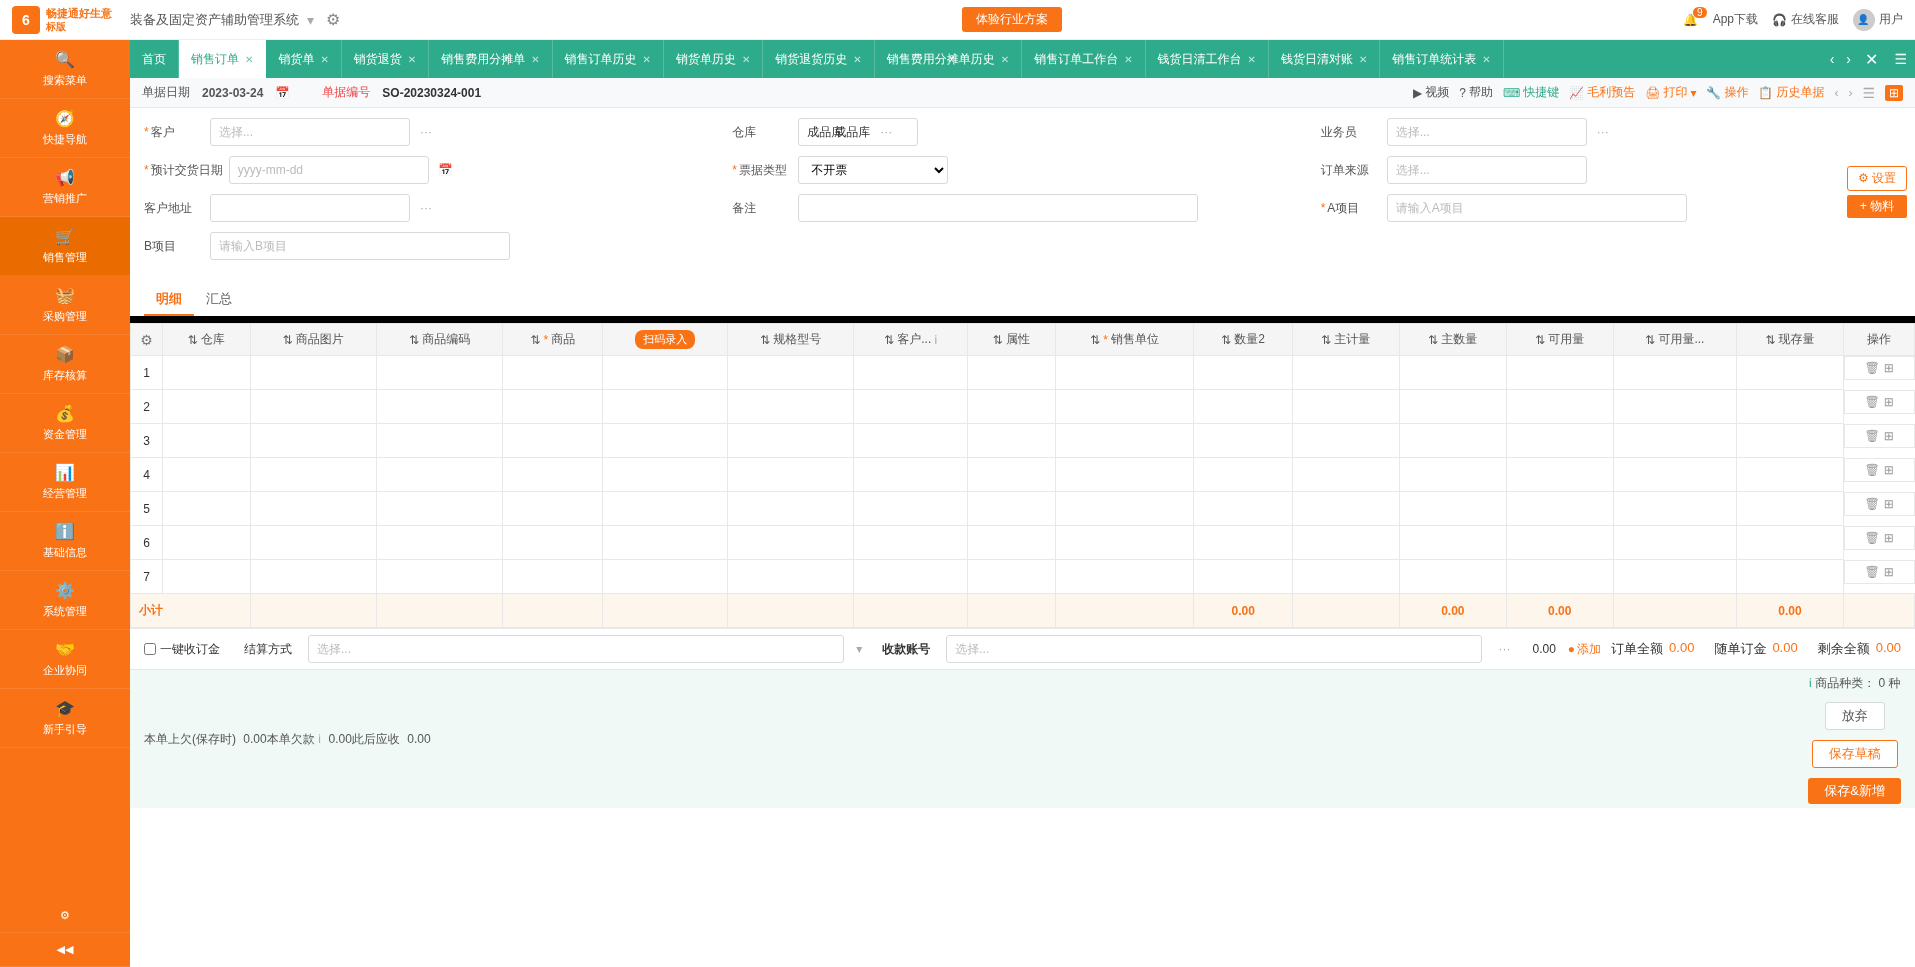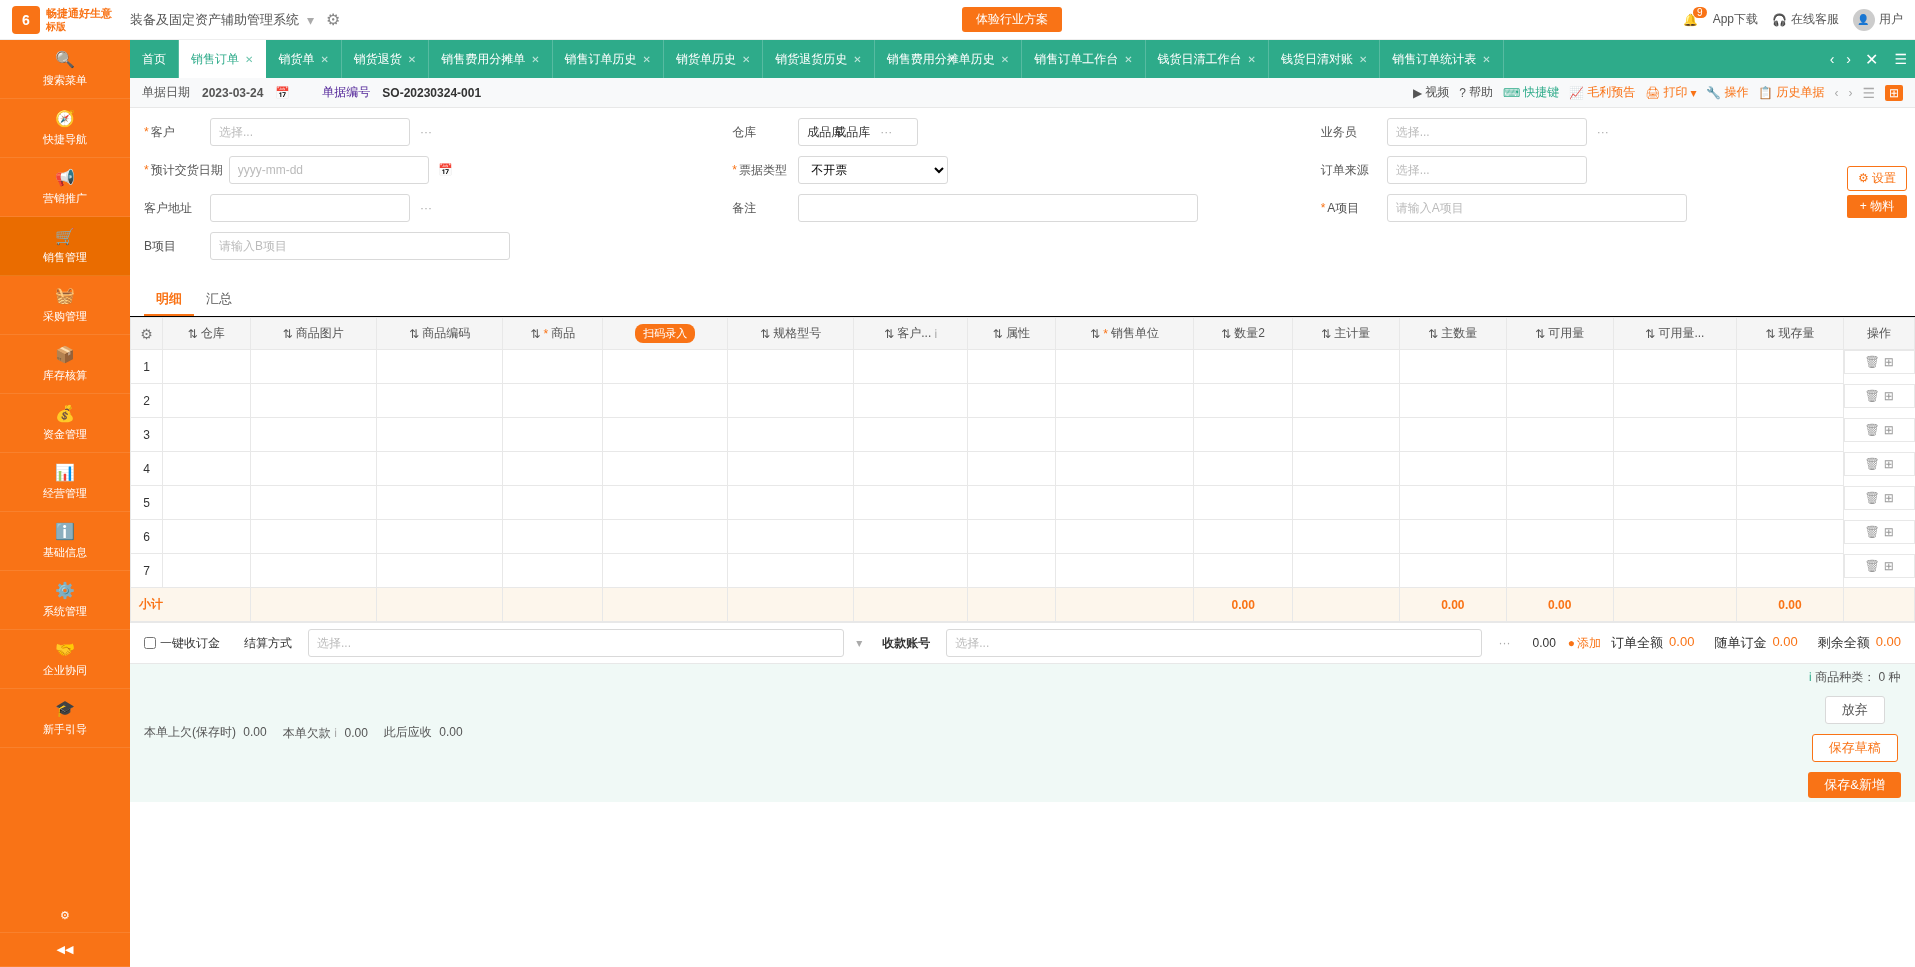--- a/index.html
+++ b/index.html
@@ -53,21 +53,21 @@
     .form-row { display: flex; align-items: center; margin-bottom: 10px; gap: 8px; }
     .form-field { display: flex; align-items: center; gap: 6px; flex: 1; }
     .form-label { color: #555; white-space: nowrap; font-size: 12px; min-width: 60px; }
     .form-label.required::before { content: '*'; color: #f97316; margin-right: 2px; }
     .form-input { flex: 1; height: 28px; border: 1px solid #d9d9d9; border-radius: 3px; padding: 0 8px; font-size: 12px; color: #333; background: #fff; }
     .form-input::placeholder { color: #bbb; }
     .form-select { flex: 1; height: 28px; border: 1px solid #d9d9d9; border-radius: 3px; padding: 0 8px; font-size: 12px; background: #fff; }
     .form-dots { color: #aaa; cursor: pointer; margin-left: 4px; }
 
     
-    .content-tabs { display: flex; border-bottom: 1px solid #000000; padding: 0 14px; margin-top: 4px; }
+    .content-tabs { display: flex; border-bottom: 7px solid #000000; padding: 0 14px; margin-top: 4px; }
     .content-tab { padding: 6px 12px; cursor: pointer; font-size: 13px; color: #555; border-bottom: 2px solid transparent; }
     .content-tab.active { color: #f97316; border-bottom-color: #f97316; font-weight: bold; }
 
     
     .data-table-wrap { overflow-x: auto; margin: 0 0; }
     .data-table { width: 100%; border-collapse: collapse; font-size: 12px; }
     .data-table th { background: #f5f5f5; border: 1px solid #e8e8e8; padding: 6px 8px; text-align: center; white-space: nowrap; color: #555; font-weight: normal; }
     .data-table td { border: 1px solid #e8e8e8; padding: 4px 6px; text-align: center; height: 34px; }
     .th-sort { display: flex; align-items: center; justify-content: center; gap: 3px; }
 
@@ -263,21 +263,21 @@
         </div>
       </div>
 
       <div class="page-content">
 
         <div class="form-toolbar">
           <div class="form-toolbar-left">
             <span style="color:#555;">单据日期</span>
             <span style="font-weight:bold;">2023-03-24</span>
             <span style="cursor:pointer;">📅</span>
-            <span style="color:#4c1d95;margin-left:20px;">单据编号</span>
+            <span style="color:#ef4444;margin-left:20px;">单据编号</span>
             <span style="font-weight:bold;color:#333;">SO-20230324-001</span>
           </div>
           <div class="form-toolbar-right">
             <span class="toolbar-action">
               <span>▶</span>
               <span>视频</span>
             </span>
             <span class="toolbar-action">
               <span>?</span>
               <span>帮助</span>
@@ -648,21 +648,21 @@
               </div>
               <div class="amount-item">
                 <span>剩余全额</span>
                 <span class="amount-value">0.00</span>
               </div>
             </div>
           </div>
         </div>
 
         <div class="status-bar">
-          <div style="display:flex;align-items:flex-start;gap:16px;">
+          <div style="display:flex;align-items:center;">
             <span>
               <span>本单上欠(保存时)</span>
               <span style="margin-left:4px;">0.00</span>
             </span>
             <span>
               <span>本单欠款</span>
               <span style="color:#aaa;">ℹ</span>
               <span style="margin-left:4px;">0.00</span>
             </span>
             <span>

